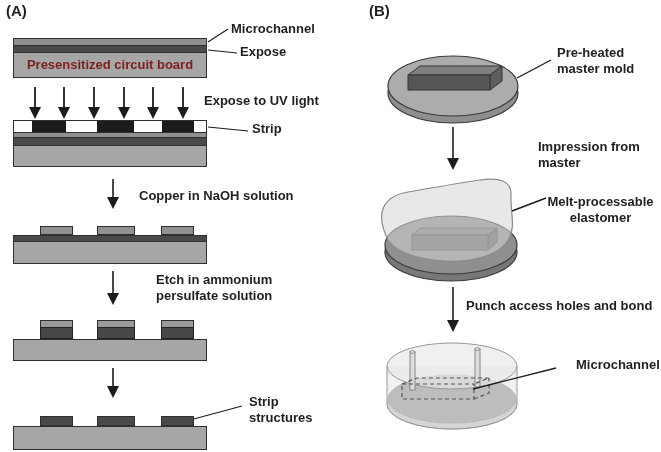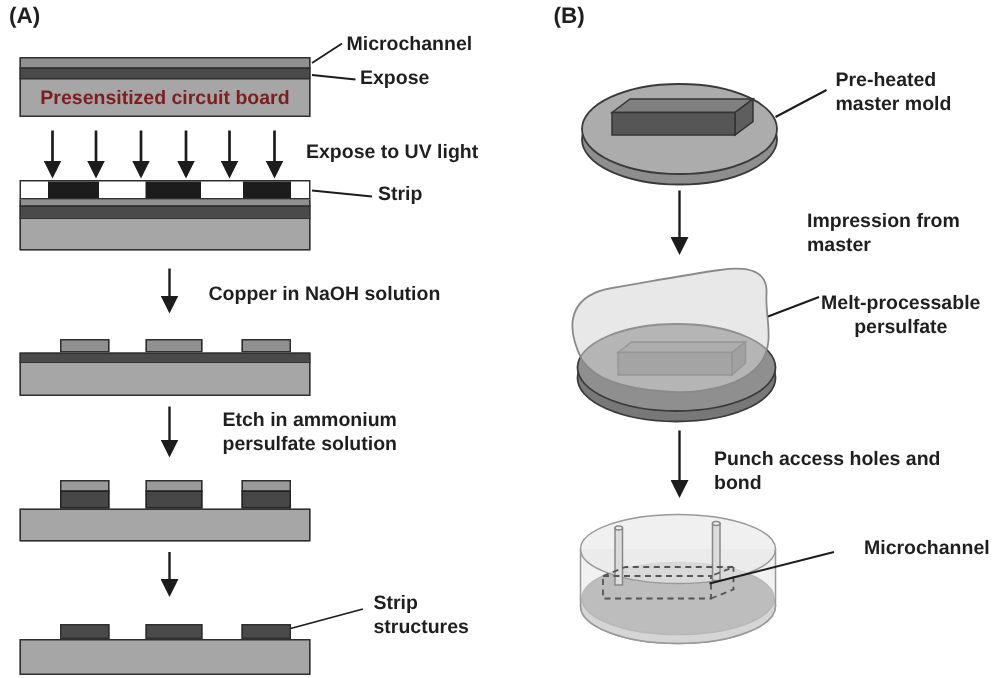--- a/index.html
+++ b/index.html
@@ -143,21 +143,21 @@
   <div class="abs" style="left:13px;top:226px;width:194px;">
     <div class="bump-row" style="height:9px;">
       <div class="bump ph" style="left:27px;width:33px;top:0;bottom:0;"></div>
       <div class="bump ph" style="left:84px;width:38px;top:0;bottom:0;"></div>
       <div class="bump ph" style="left:148px;width:33px;top:0;bottom:0;"></div>
     </div>
     <div class="layer cu" style="height:7px;"></div>
     <div class="layer bd" style="height:23px;margin-top:-1px;"></div>
   </div>
 
-  <div class="abs step-text" style="left:129px;top:272px;width:155px;text-align:center;">Etch in ammonium persulfate solution</div>
+  <div class="abs step-text" style="left:156px;top:272px;width:155px;">Etch in ammonium persulfate solution</div>
 
   <div class="abs" style="left:13px;top:320px;width:194px;">
     <div class="bump-row" style="height:19px;">
       <div class="stack-cap" style="left:27px;width:33px;top:0;height:8px;"></div>
       <div class="stack-base" style="left:27px;width:33px;top:7px;height:12px;"></div>
       <div class="stack-cap" style="left:84px;width:38px;top:0;height:8px;"></div>
       <div class="stack-base" style="left:84px;width:38px;top:7px;height:12px;"></div>
       <div class="stack-cap" style="left:148px;width:33px;top:0;height:8px;"></div>
       <div class="stack-base" style="left:148px;width:33px;top:7px;height:12px;"></div>
     </div>
@@ -175,19 +175,19 @@
   </div>
 
   <div class="abs callout" style="left:249px;top:394px;width:84px;">Strip structures</div>
 
   <div class="abs panel-label" style="left:369px;top:2px;">(B)</div>
 
   <div class="abs callout" style="left:557px;top:45px;width:95px;">Pre-heated master mold</div>
 
   <div class="abs step-text" style="left:502px;top:139px;margin-left:36px;">Impression from master</div>
 
-  <div class="abs callout center" style="left:543px;top:194px;width:115px;">Melt-processable persulfate</div>
+  <div class="abs callout center" style="left:543px;top:194px;width:115px;">Melt-processable elastomer</div>
 
-  <div class="abs step-text" style="left:476px;top:298px;">Punch access holes and bond</div>
+  <div class="abs step-text" style="left:466px;top:298px;">Punch access holes and bond</div>
 
   <div class="abs callout" style="left:576px;top:357px;">Microchannel</div>
 
 </div>
 
 </body></html>

